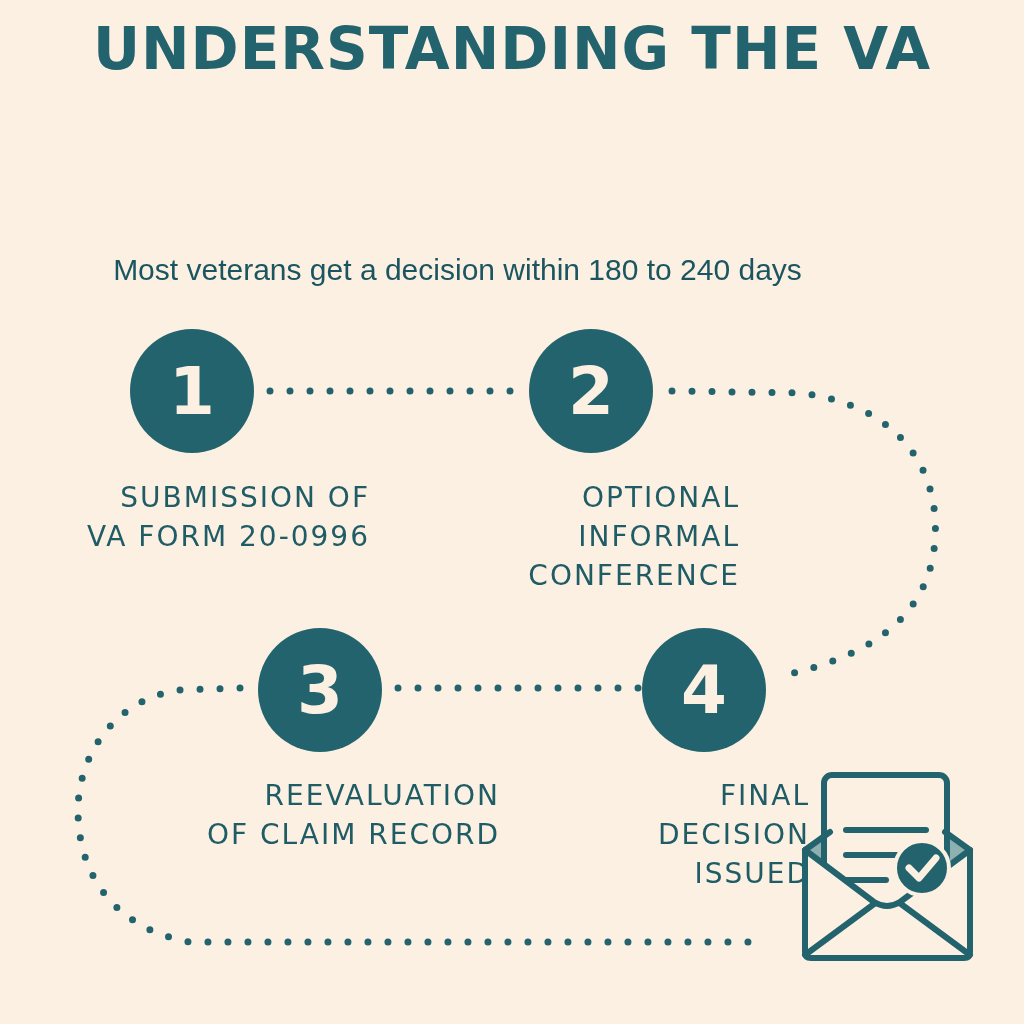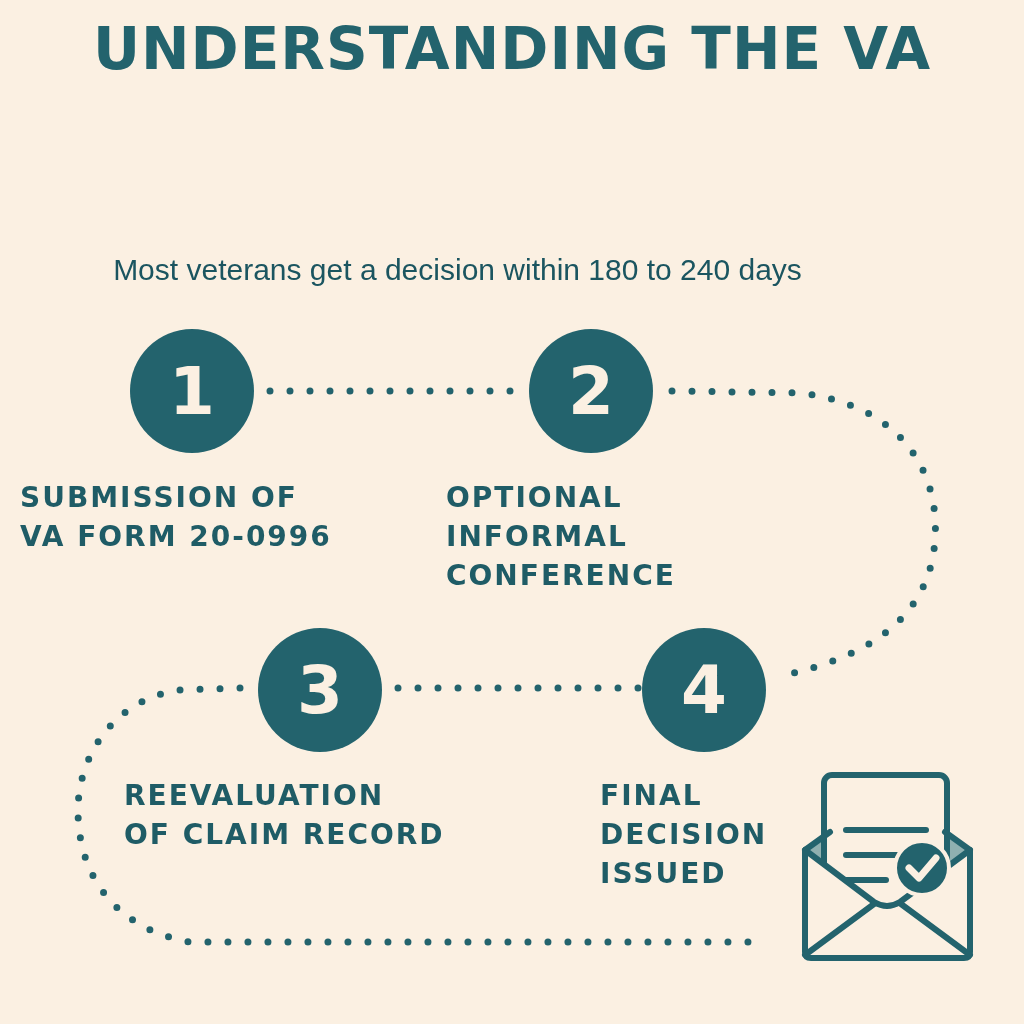--- a/index.html
+++ b/index.html
@@ -33,23 +33,23 @@
       position: absolute; width: 124px; height: 124px;
       border-radius: 50%;
       background: #23636D;
       color: #FBF0E2;
       display: flex; align-items: center; justify-content: center;
       font-family: "DejaVu Sans", sans-serif;
       font-weight: bold; font-size: 66px;
     }
     .step-label {
       position: absolute;
-      text-align: left;
+      text-align: right;
       font-family: "DejaVu Sans", sans-serif;
-      font-weight: bold;
+      font-weight: normal;
       font-size: 28px; line-height: 39px;
       letter-spacing: 2px;
       color: #1F5C66;
       white-space: pre-line;
     }
     .envelope { position: absolute; left: 800px; top: 770px; width: 175px; height: 195px; }
   </style>
 </head>
 <body>
 
@@ -74,28 +74,28 @@
 
 <div class="step-circle" style="left:130px; top:329px;">
   <span>1</span>
 </div>
 <div class="step-label" style="left:20px; top:478px; width:350px;">SUBMISSION OF
 VA FORM 20-0996</div>
 
 <div class="step-circle" style="left:529px; top:329px;">
   <span>2</span>
 </div>
-<div class="step-label" style="left:446px; top:478px; width:310px;">OPTIONAL
+<div class="step-label" style="left:430px; top:478px; width:310px;">OPTIONAL
 INFORMAL
 CONFERENCE</div>
 
 <div class="step-circle" style="left:258px; top:628px;">
   <span>3</span>
 </div>
-<div class="step-label" style="left:124px; top:776px; width:360px;">REEVALUATION
+<div class="step-label" style="left:140px; top:776px; width:360px;">REEVALUATION
 OF CLAIM RECORD</div>
 
 <div class="step-circle" style="left:642px; top:628px;">
   <span>4</span>
 </div>
 <div class="step-label" style="left:600px; top:776px; width:210px;">FINAL
 DECISION
 ISSUED</div>
 
 <svg class="envelope" viewBox="0 0 175 195">

